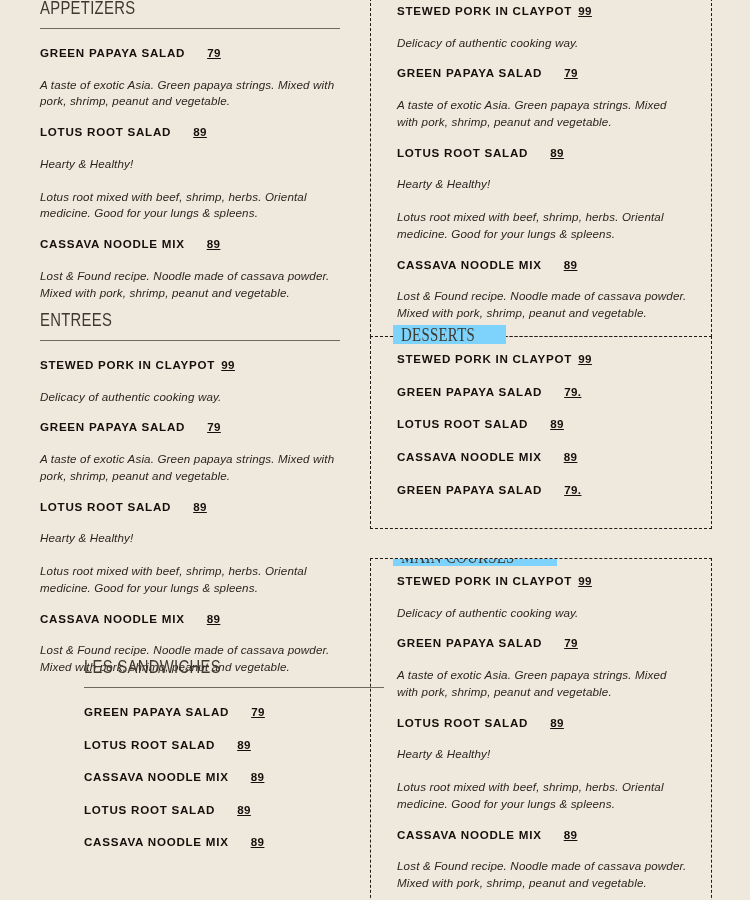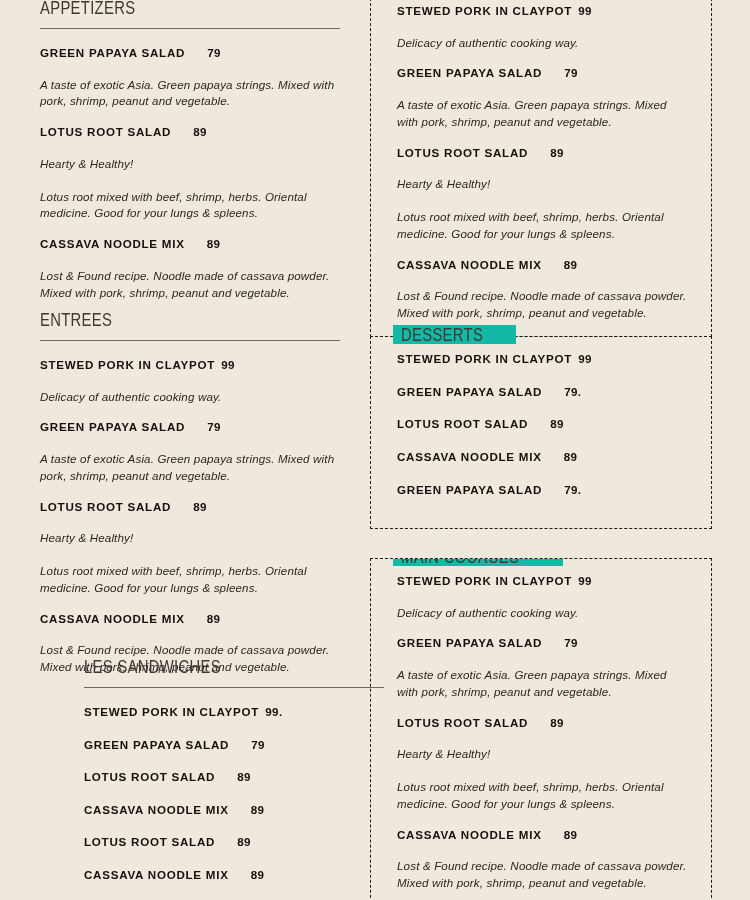--- a/index.html
+++ b/index.html
@@ -71,23 +71,23 @@
     left: 0;
     box-sizing: border-box;
     border: 1.6px dashed #201b16;
     padding: 14px 22px 14px 26px;
     width: 342px;
   }
   .boxed .box-title {
     position: absolute;
     top: -12px;
     left: 22px;
-    background: #14b8a6;
+    background: #7dd3fc;
     padding: 0 10px 0 8px;
-    font-family: Liberation Sans, sans-serif;
+    font-family: Liberation Serif, serif;
     font-size: 19px;
     font-weight: 400;
     letter-spacing: 0.4px;
     color: #3d3931;
     white-space: nowrap;
     line-height: 1;
   }
   .boxed .box-title span {
     display: inline-block;
     transform: scaleX(0.78);
@@ -102,20 +102,21 @@
     font-size: 11.6px;
     font-weight: bold;
     letter-spacing: 0.75px;
     color: #14100c;
     line-height: 1.35;
     white-space: nowrap;
   }
   .item-title .price {
     font-weight: bold;
     letter-spacing: 0.4px;
+    text-decoration: underline;
   }
   .gap-wide { display: inline-block; width: 22px; }
   .gap-thin { display: inline-block; width: 6px; }
 
   .item-desc {
     font-size: 11.6px;
     font-style: italic;
     color: #2a251f;
     line-height: 1.45;
     letter-spacing: 0.15px;
@@ -186,23 +187,20 @@
             <div class="item-desc">Lost &amp; Found recipe. Noodle made of cassava powder. Mixed with pork, shrimp, peanut and vegetable.</div>
           </div>
         </div>
     </div>
 
     <div class="s-sandwiches plain-section">
       <div class="plain-head">LES SANDWICHES</div>
       <div class="head-rule"></div>
       <div>
           <div class="list-item">
-            <div class="item-title"><span>STEWED PORK IN CLAYPOT</span><span class="gap-thin"></span><span class="price">99.</span></div>
-          </div>
-          <div class="list-item">
             <div class="item-title"><span>GREEN PAPAYA SALAD</span><span class="gap-wide"></span><span class="price">79</span></div>
           </div>
           <div class="list-item">
             <div class="item-title"><span>LOTUS ROOT SALAD</span><span class="gap-wide"></span><span class="price">89</span></div>
           </div>
           <div class="list-item">
             <div class="item-title"><span>CASSAVA NOODLE MIX</span><span class="gap-wide"></span><span class="price">89</span></div>
           </div>
           <div class="list-item">
             <div class="item-title"><span>LOTUS ROOT SALAD</span><span class="gap-wide"></span><span class="price">89</span></div>

